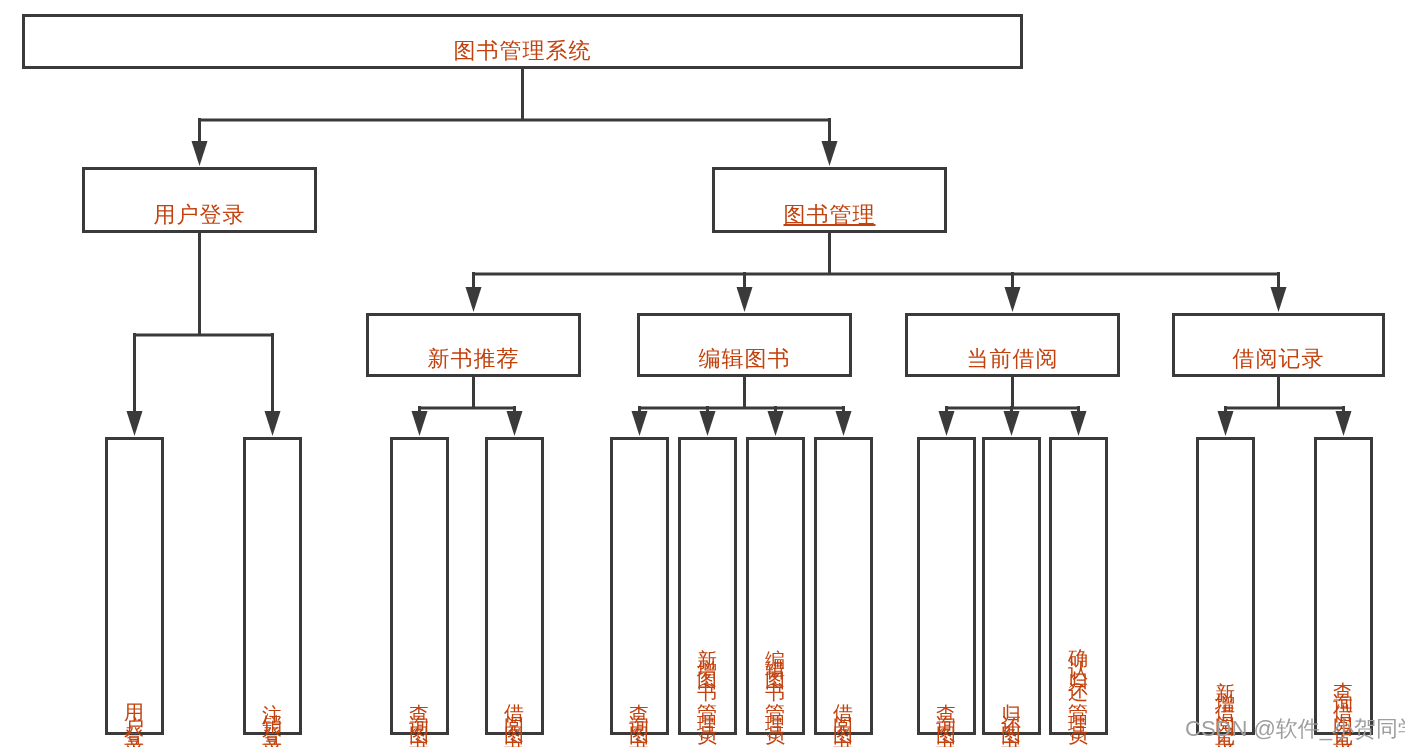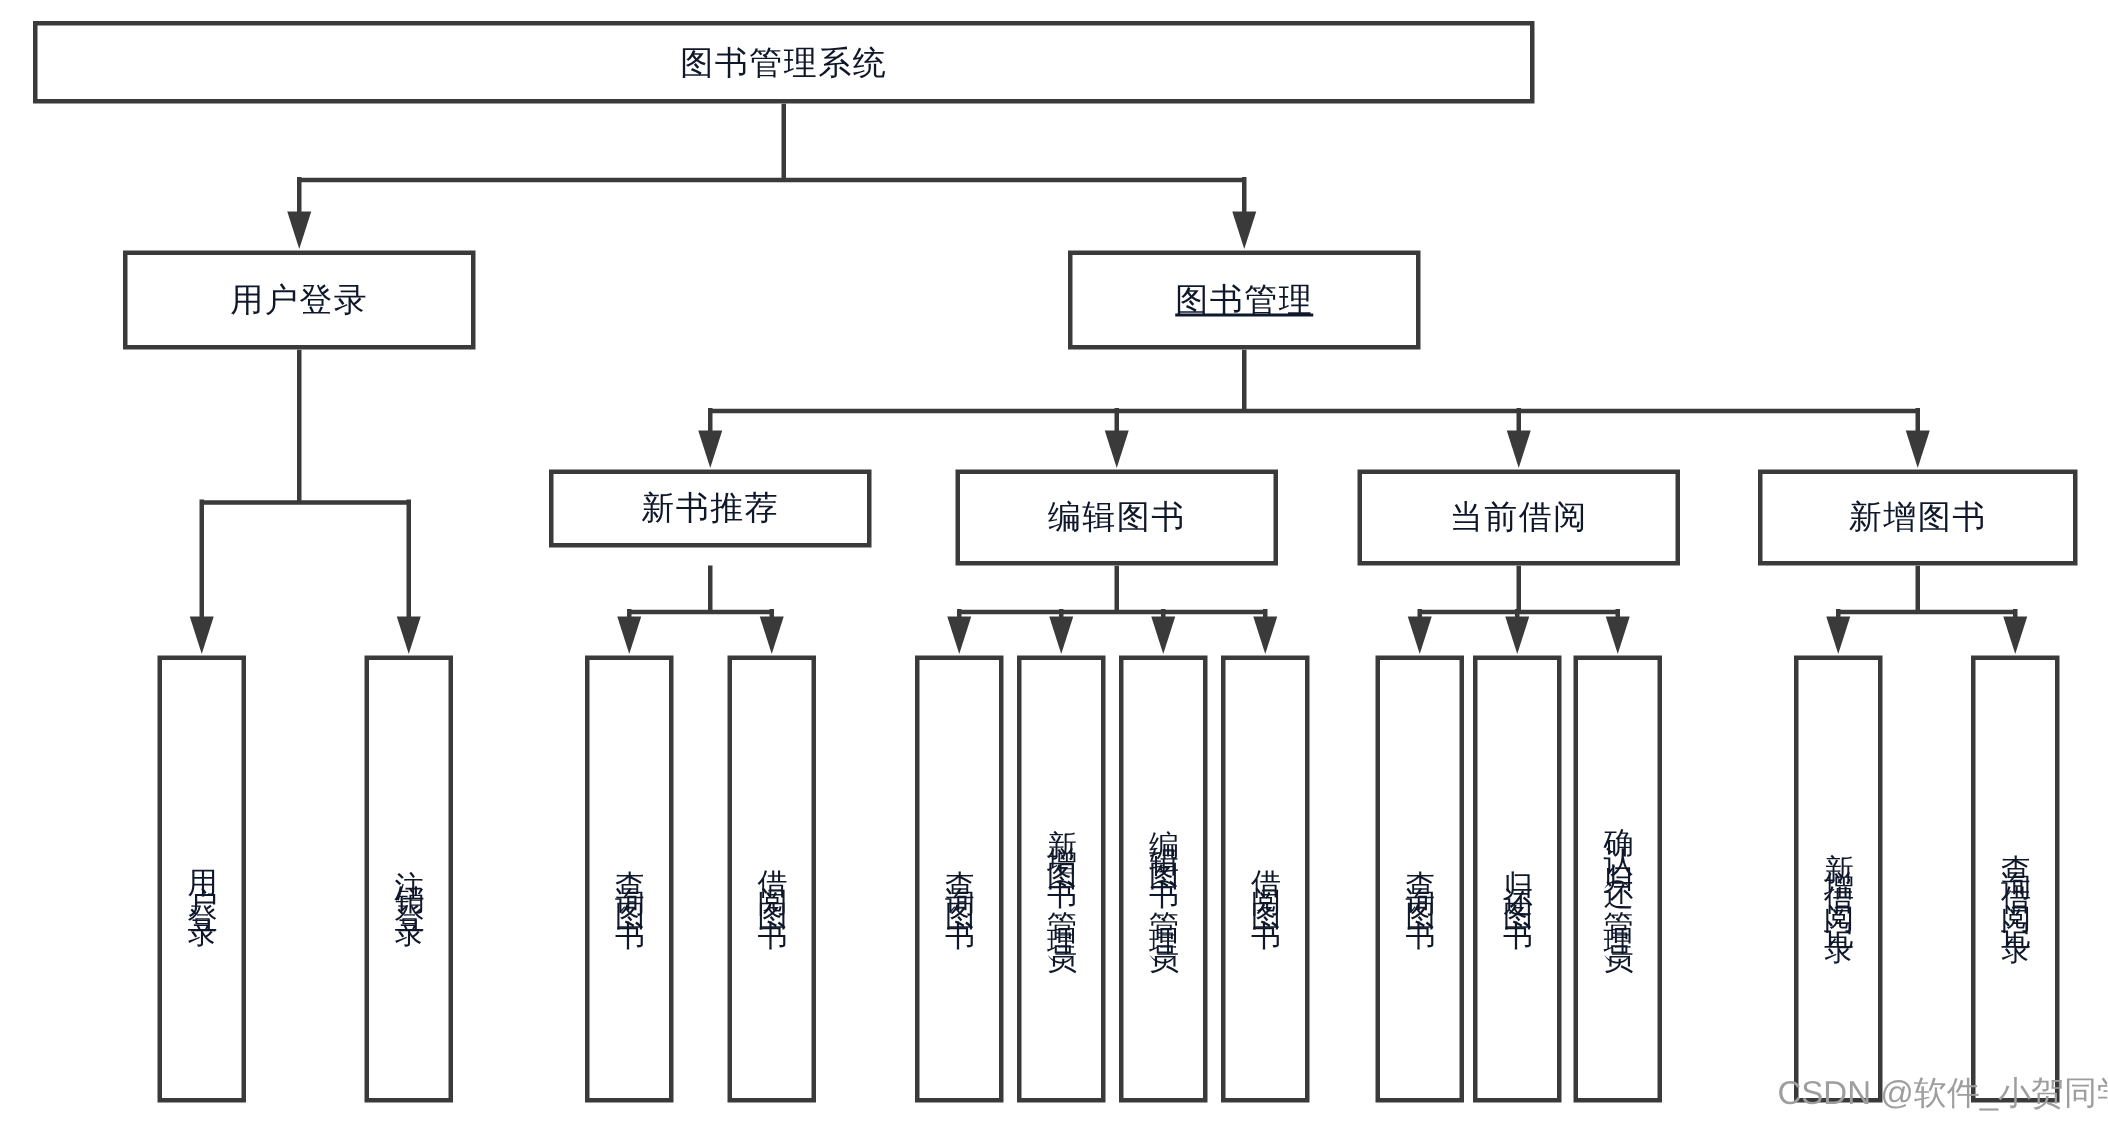--- a/index.html
+++ b/index.html
@@ -15,23 +15,23 @@
     position: absolute;
     left: 0; top: 0;
     width: 1405px; height: 747px;
     z-index: 1;
   }
   .node {
     position: absolute;
     box-sizing: border-box;
     background: #ffffff;
     border: 3px solid #3a3a3a;
-    color: #0f172a;
+    color: #c2410c;
     display: flex;
-    align-items: center;
+    align-items: flex-end;
     justify-content: center;
     font-size: 22px;
     z-index: 2;
     letter-spacing: 1px;
   }
   .leaf {
     font-size: 20px;
   }
   .vtext {
     writing-mode: vertical-rl;
@@ -90,31 +90,31 @@
     <span>图书管理系统</span>
   </div>
 
   <div class="node" style="left:82px; top:167px; width:235px; height:66px;">
     <span>用户登录</span>
   </div>
   <div class="node" style="left:712px; top:167px; width:235px; height:66px;text-decoration:underline;">
     <span>图书管理</span>
   </div>
 
-  <div class="node" style="left:366px; top:313px; width:215px; height:52px;">
+  <div class="node" style="left:366px; top:313px; width:215px; height:64px;">
     <span>新书推荐</span>
   </div>
   <div class="node" style="left:637px; top:313px; width:215px; height:64px;">
     <span>编辑图书</span>
   </div>
   <div class="node" style="left:905px; top:313px; width:215px; height:64px;">
     <span>当前借阅</span>
   </div>
   <div class="node" style="left:1172px; top:313px; width:213px; height:64px;">
-    <span>新增图书</span>
+    <span>借阅记录</span>
   </div>
 
   <div class="node leaf" style="left:105px; top:437px; width:59px; height:298px;">
     <span class="vtext">用户登录</span>
   </div>
   <div class="node leaf" style="left:243px; top:437px; width:59px; height:298px;">
     <span class="vtext">注销登录</span>
   </div>
 
   <div class="node leaf" style="left:390px; top:437px; width:59px; height:298px;">

